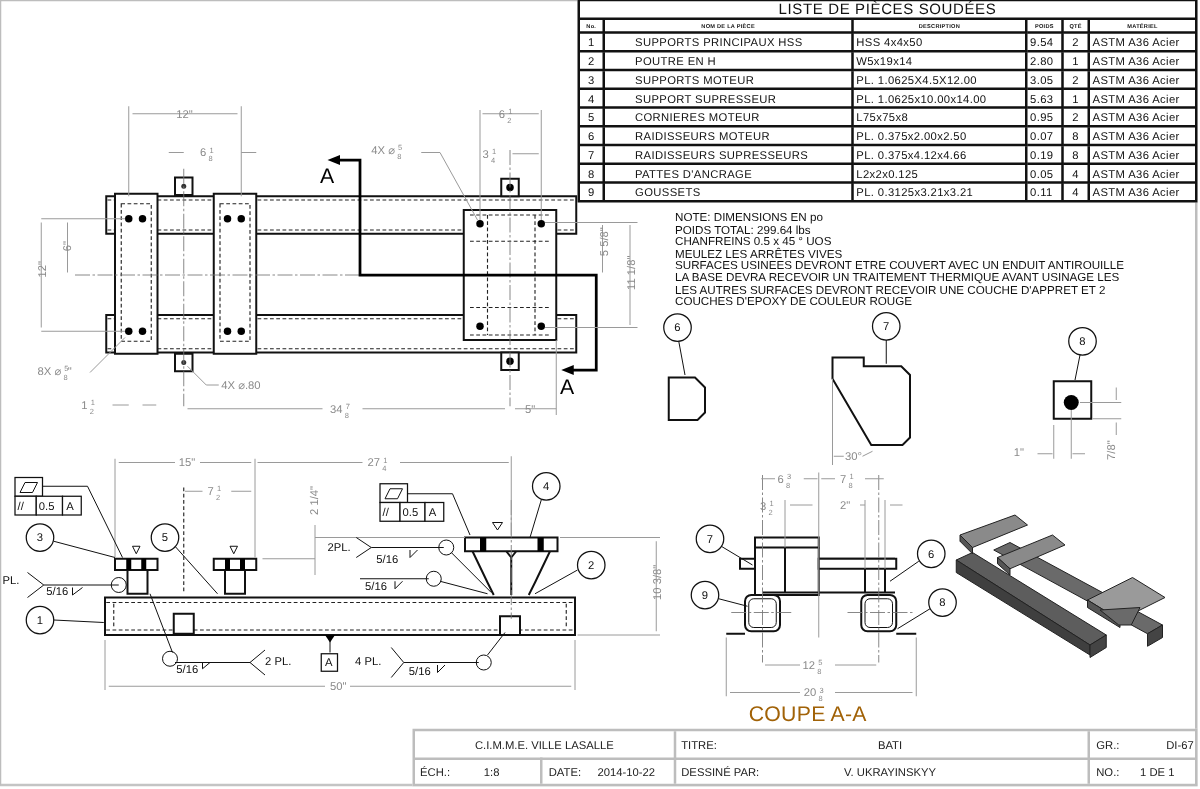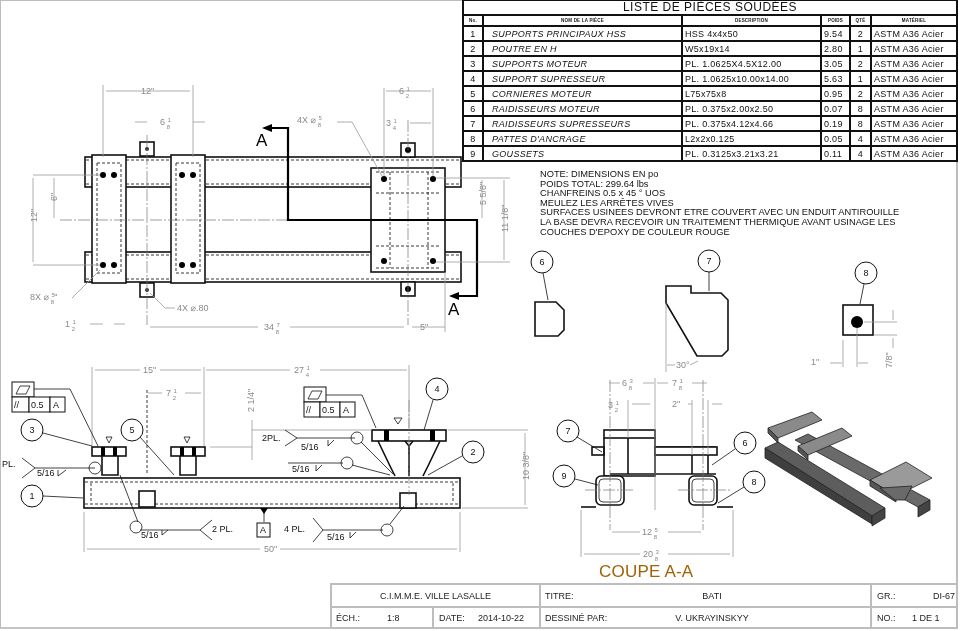--- a/index.html
+++ b/index.html
@@ -21,21 +21,21 @@
 
   
   .bom { position:absolute; left:462px; top:0; width:496px; border:2px solid #111; border-top:1px solid #111; background:#fff; box-sizing:border-box; }
   .bom-title { height:13px; line-height:13px; text-align:center; font-size:12px; letter-spacing:0.5px; border-bottom:2px solid #111; color:#111; }
   .bom table { border-collapse:collapse; width:100%; table-layout:fixed; }
   .bom td { border:1px solid #111; border-width:0 2px 2px 0; font-size:9px; height:13px; padding:0 2px; white-space:nowrap; overflow:hidden; color:#111; letter-spacing:0.3px; }
   .bom td:last-child { border-right:0; }
   .bom tr:last-child td { border-bottom:0; }
   .bom tr.hdr td { font-size:4.5px; height:9px; text-align:center; font-weight:bold; letter-spacing:0.2px; }
   .bom td.c { text-align:center; }
-  .bom td.n { padding-left:8px;font-style:italic; }
+  .bom td.n { padding-left:24px; }
 
   .notes { position:absolute; left:516px; top:170px; font-size:9.3px; line-height:9.6px; color:#111; }
   .notes div { white-space:nowrap;padding-left:24px; }
 
   .coupe { position:absolute; left:599px; top:562px; font-size:17px; color:#a16207; letter-spacing:0.2px; }
 
   
   .tb { position:absolute; left:330px; top:583px; width:628px; height:46px; border:2px solid #bdbdbd; box-sizing:border-box; background:#fff; }
   .tb .cell { position:absolute; font-size:9px; color:#222; line-height:20px; height:20px; box-sizing:border-box; }
   .tb .vline { position:absolute; width:2px; background:#bdbdbd; }
@@ -476,20 +476,21 @@
     </table>
 </div>
 
 <div class="notes">
   <div>NOTE: DIMENSIONS EN po</div>
   <div>POIDS TOTAL: 299.64 lbs</div>
   <div>CHANFREINS 0.5 x 45 ° UOS</div>
   <div>MEULEZ LES ARRÊTES VIVES</div>
   <div>SURFACES USINEES DEVRONT ETRE COUVERT AVEC UN ENDUIT ANTIROUILLE</div>
   <div>LA BASE DEVRA RECEVOIR UN TRAITEMENT THERMIQUE AVANT USINAGE LES</div>
+  <div>LES AUTRES SURFACES DEVRONT RECEVOIR UNE COUCHE D'APPRET ET 2</div>
   <div>COUCHES D'EPOXY DE COULEUR ROUGE</div>
 </div>
 
 <div class="coupe">COUPE A-A</div>
 
 <div class="tb">
   <div class="hline"></div>
   <div class="vline" style="left:207px;top:0;height:42px;"></div>
   <div class="vline" style="left:100px;top:21px;height:21px;"></div>
   <div class="vline" style="left:538px;top:0;height:42px;"></div>

